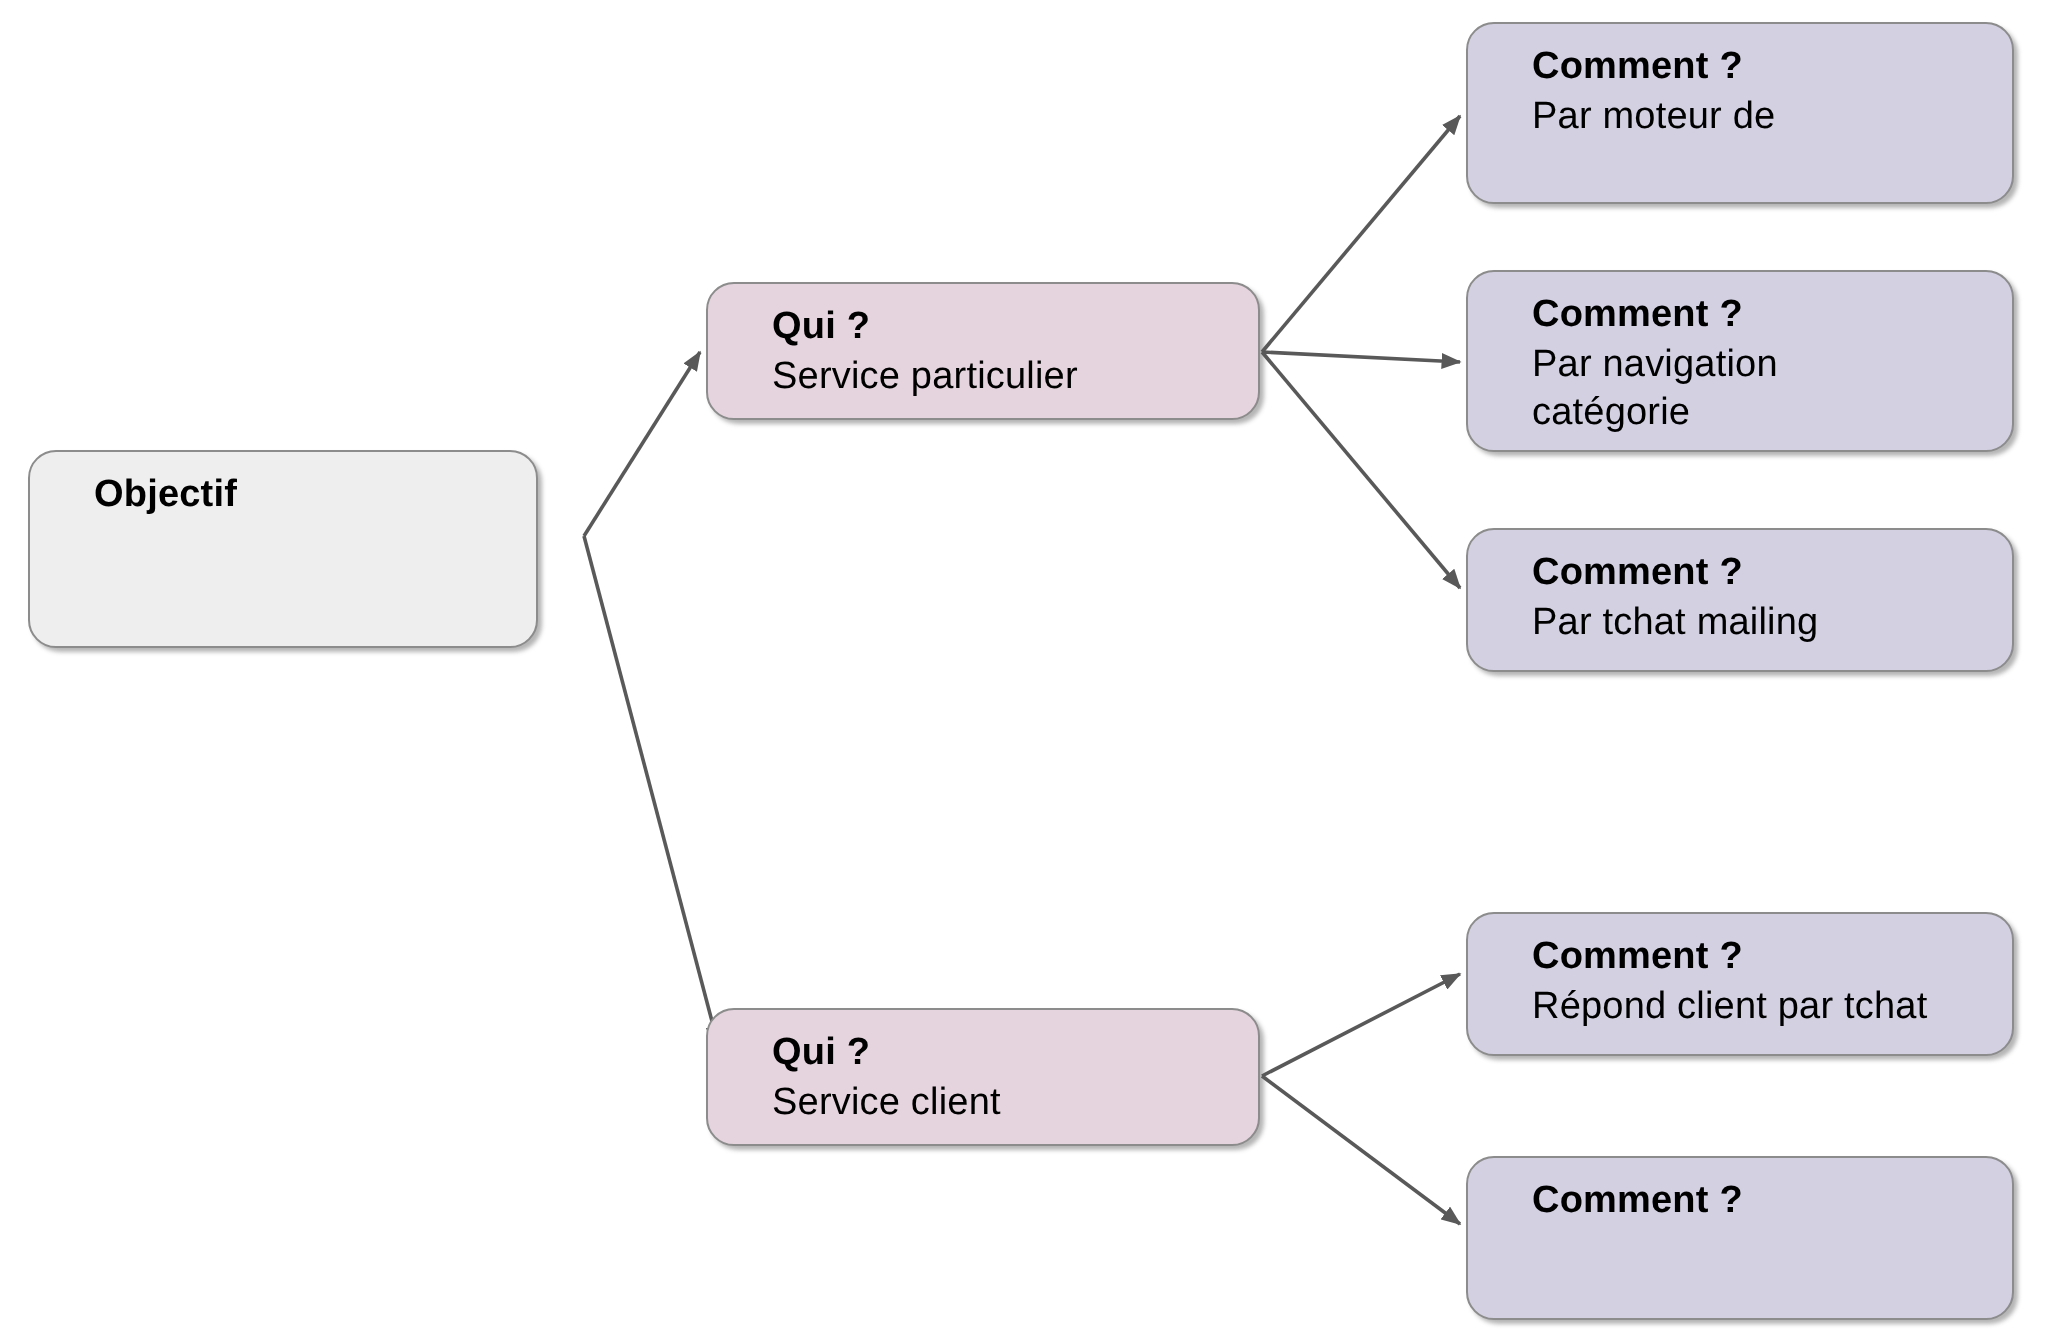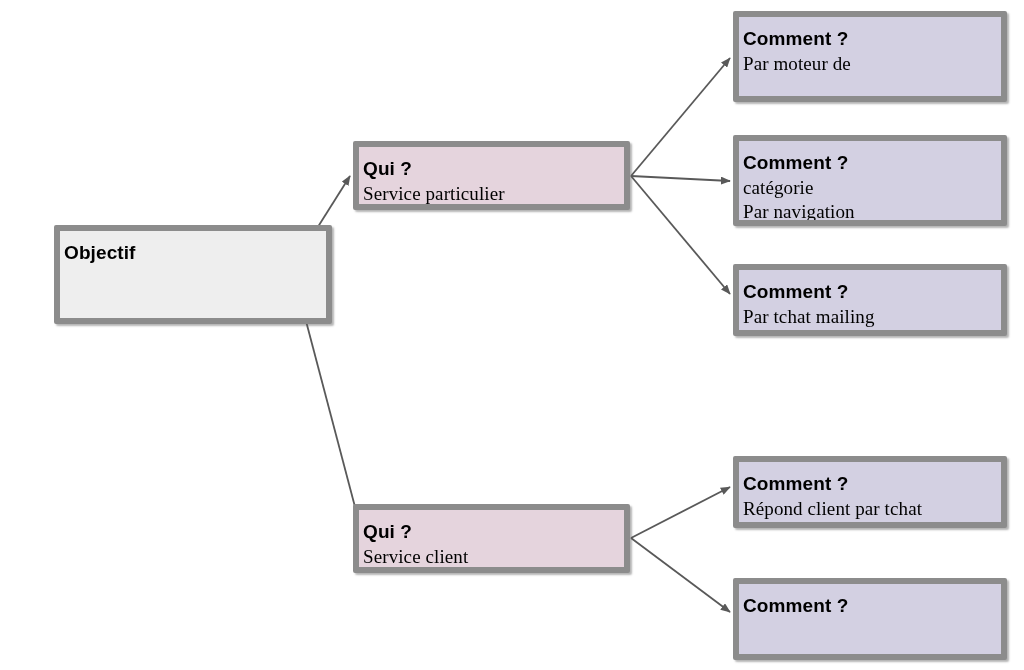--- a/index.html
+++ b/index.html
@@ -23,45 +23,44 @@
   #edge-layer {
     position: absolute;
     left: 0;
     top: 0;
     width: 1024px;
     height: 670px;
   }
   .node {
     position: absolute;
     box-sizing: border-box;
-    border: 6px solid #4d7c0f;
-    border-radius: 2px;
+    border: 1px solid #4d7c0f;
+    border-radius: 14px;
     box-shadow: 2px 2px 2px rgba(90, 90, 90, 0.45);
-    padding: 10px 0 0 4px;
+    padding: 10px 0 0 32px;
     color: #000000;
     line-height: 1.3;
     overflow: hidden;
   }
   .node-title {
     display: block;
     font-weight: bold;
     font-size: 19px;
     letter-spacing: 0.1px;
     white-space: nowrap;
   }
   .node-body {
     display: block;
     font-weight: normal;
     font-size: 19px;
     letter-spacing: 0.1px;
   }
   .node-body .line {
     display: block;
     white-space: nowrap;
-    font-family: Liberation Serif, serif;
   }
   .line.misspelled {
     position: relative;
     display: inline-block;
   }
   .line.misspelled > .word {
     background-repeat: repeat-x;
     background-position: left bottom 1px;
     background-size: 5px 3px;
     background-image:
@@ -86,21 +85,21 @@
         <line x1="292" y1="268" x2="359" y2="522" stroke="#595959" stroke-width="1.8" marker-end="url(#arrowhead)"></line>
         <line x1="631" y1="176" x2="730" y2="58" stroke="#595959" stroke-width="1.8" marker-end="url(#arrowhead)"></line>
         <line x1="631" y1="176" x2="730" y2="181" stroke="#595959" stroke-width="1.8" marker-end="url(#arrowhead)"></line>
         <line x1="631" y1="176" x2="730" y2="294" stroke="#595959" stroke-width="1.8" marker-end="url(#arrowhead)"></line>
         <line x1="631" y1="538" x2="730" y2="487" stroke="#595959" stroke-width="1.8" marker-end="url(#arrowhead)"></line>
         <line x1="631" y1="538" x2="730" y2="612" stroke="#595959" stroke-width="1.8" marker-end="url(#arrowhead)"></line>
       </g>
   </svg>
 
   <div id="node-group">
-      <div class="node" style="left: 14px; top: 225px; width: 278px; height: 99px; background: rgb(238, 238, 238); border-color: rgb(140, 140, 140); margin-left: 40px;">
+      <div class="node" style="left: 14px; top: 225px; width: 255px; height: 99px; background: rgb(238, 238, 238); border-color: rgb(140, 140, 140);">
         <span class="node-title">Objectif</span>
       </div>
       <div class="node" style="left: 353px; top: 141px; width: 277px; height: 69px; background: rgb(229, 212, 221); border-color: rgb(140, 140, 140);">
         <span class="node-title">Qui ?</span>
         <span class="node-body">
           <span class="line">Service particulier</span>
         </span>
       </div>
       <div class="node" style="left: 353px; top: 504px; width: 277px; height: 69px; background: rgb(229, 212, 221); border-color: rgb(140, 140, 140);">
         <span class="node-title">Qui ?</span>
@@ -110,22 +109,22 @@
       </div>
       <div class="node" style="left: 733px; top: 11px; width: 274px; height: 91px; background: rgb(211, 208, 226); border-color: rgb(140, 140, 140);">
         <span class="node-title">Comment ?</span>
         <span class="node-body">
           <span class="line">Par moteur de</span>
         </span>
       </div>
       <div class="node" style="left: 733px; top: 135px; width: 274px; height: 91px; background: rgb(211, 208, 226); border-color: rgb(140, 140, 140);">
         <span class="node-title">Comment ?</span>
         <span class="node-body">
+          <span class="line">Par navigation</span>
           <span class="line">catégorie</span>
-          <span class="line">Par navigation</span>
         </span>
       </div>
       <div class="node" style="left: 733px; top: 264px; width: 274px; height: 72px; background: rgb(211, 208, 226); border-color: rgb(140, 140, 140);">
         <span class="node-title">Comment ?</span>
         <span class="node-body">
           <span class="line">Par tchat mailing</span>
         </span>
       </div>
       <div class="node" style="left: 733px; top: 456px; width: 274px; height: 72px; background: rgb(211, 208, 226); border-color: rgb(140, 140, 140);">
         <span class="node-title">Comment ?</span>

